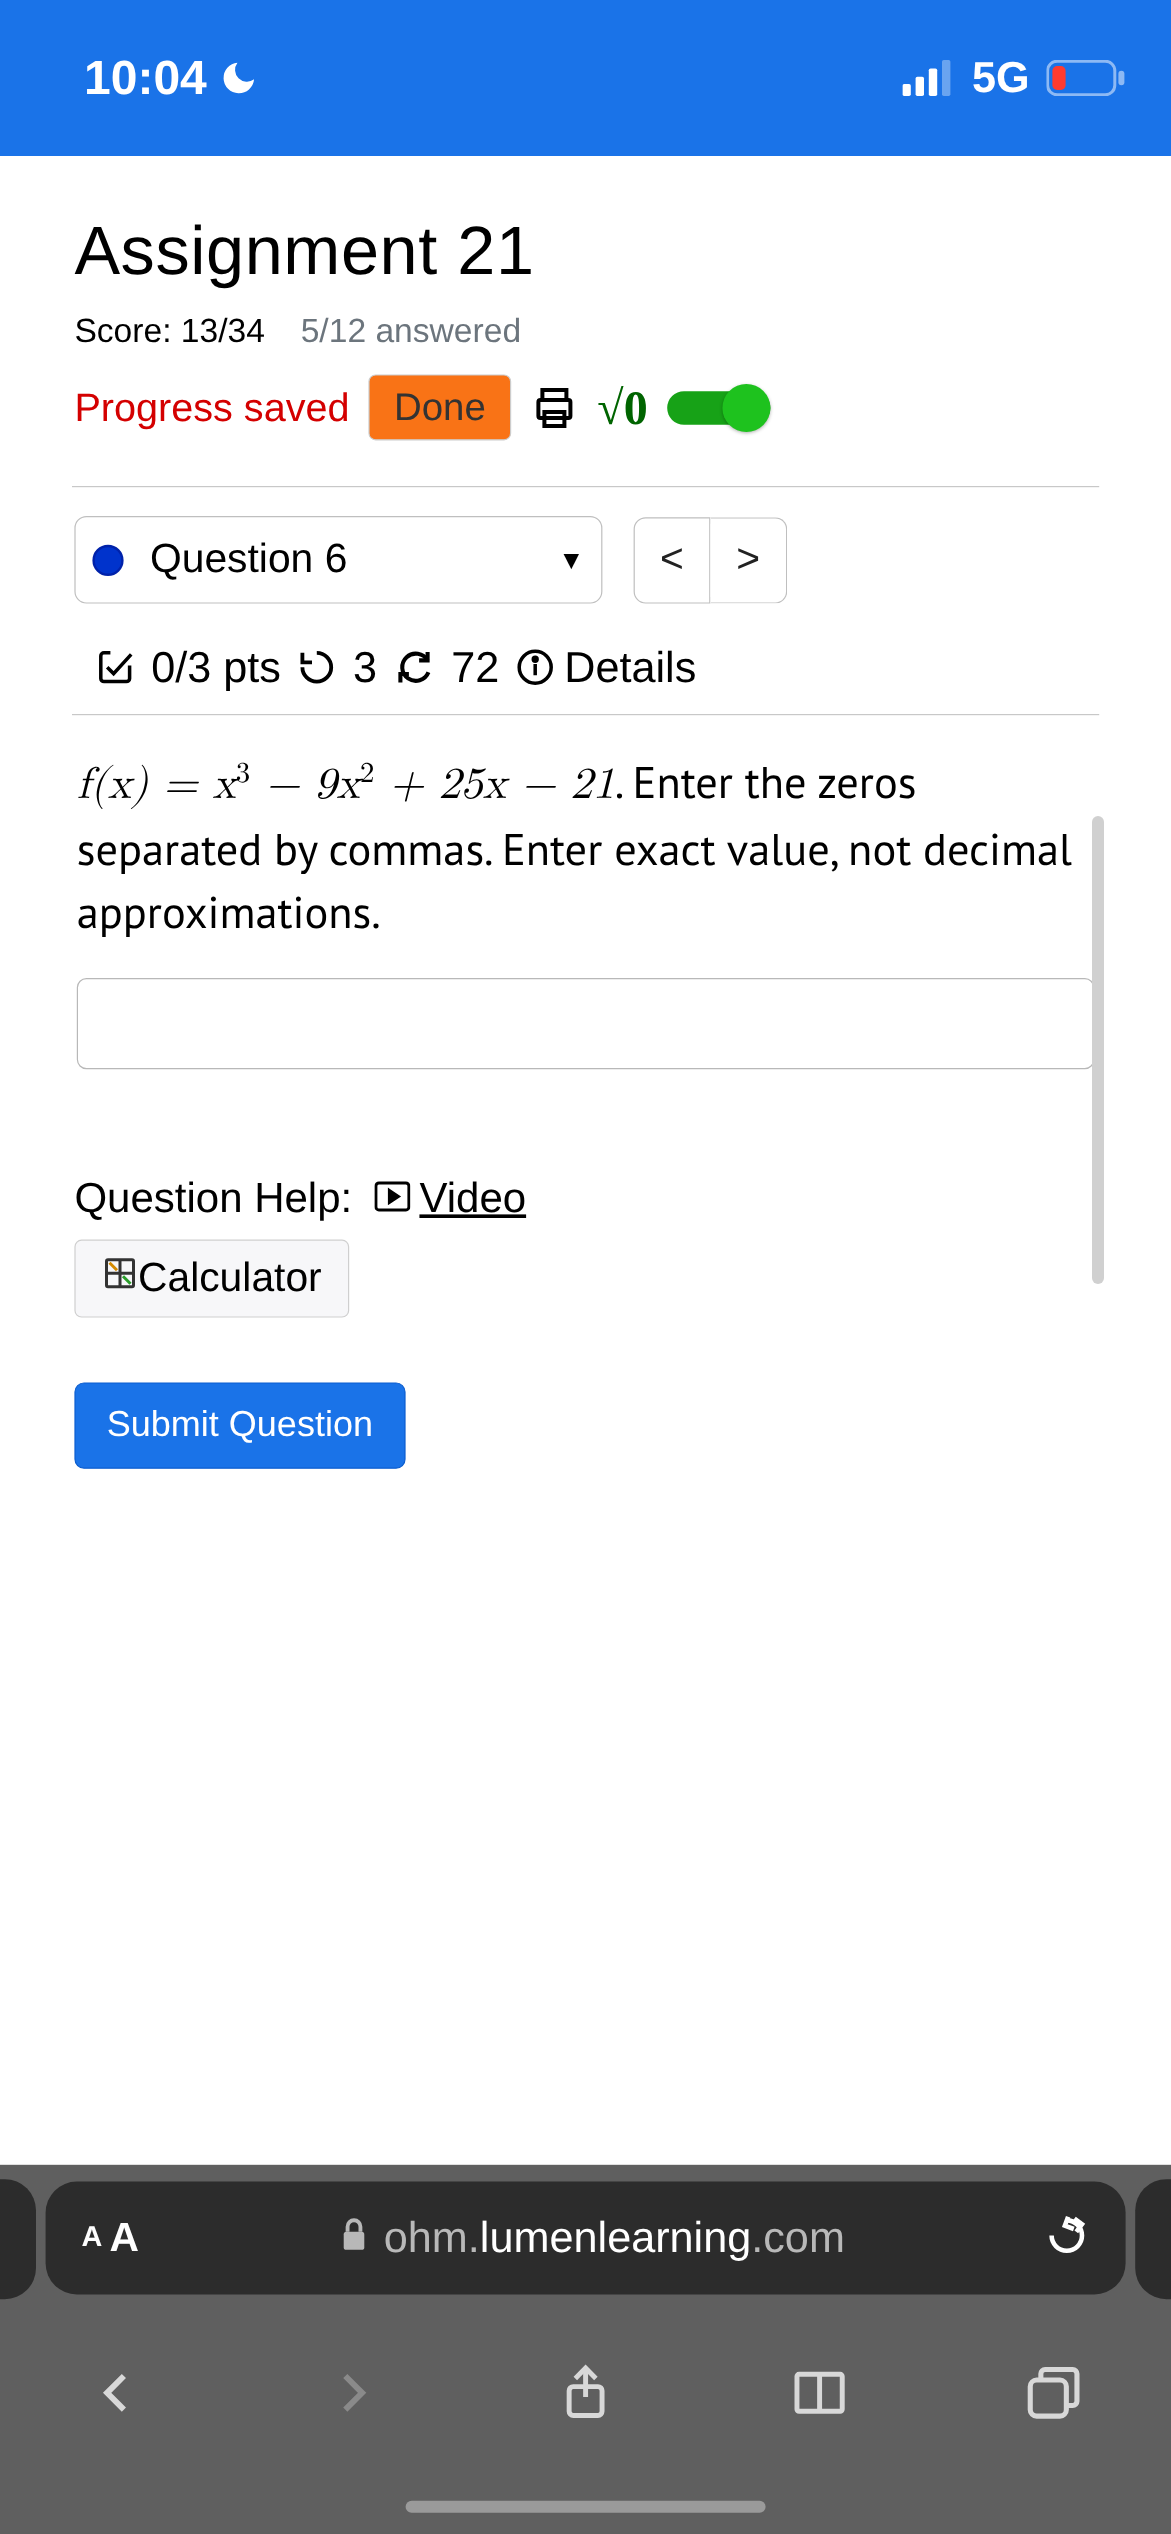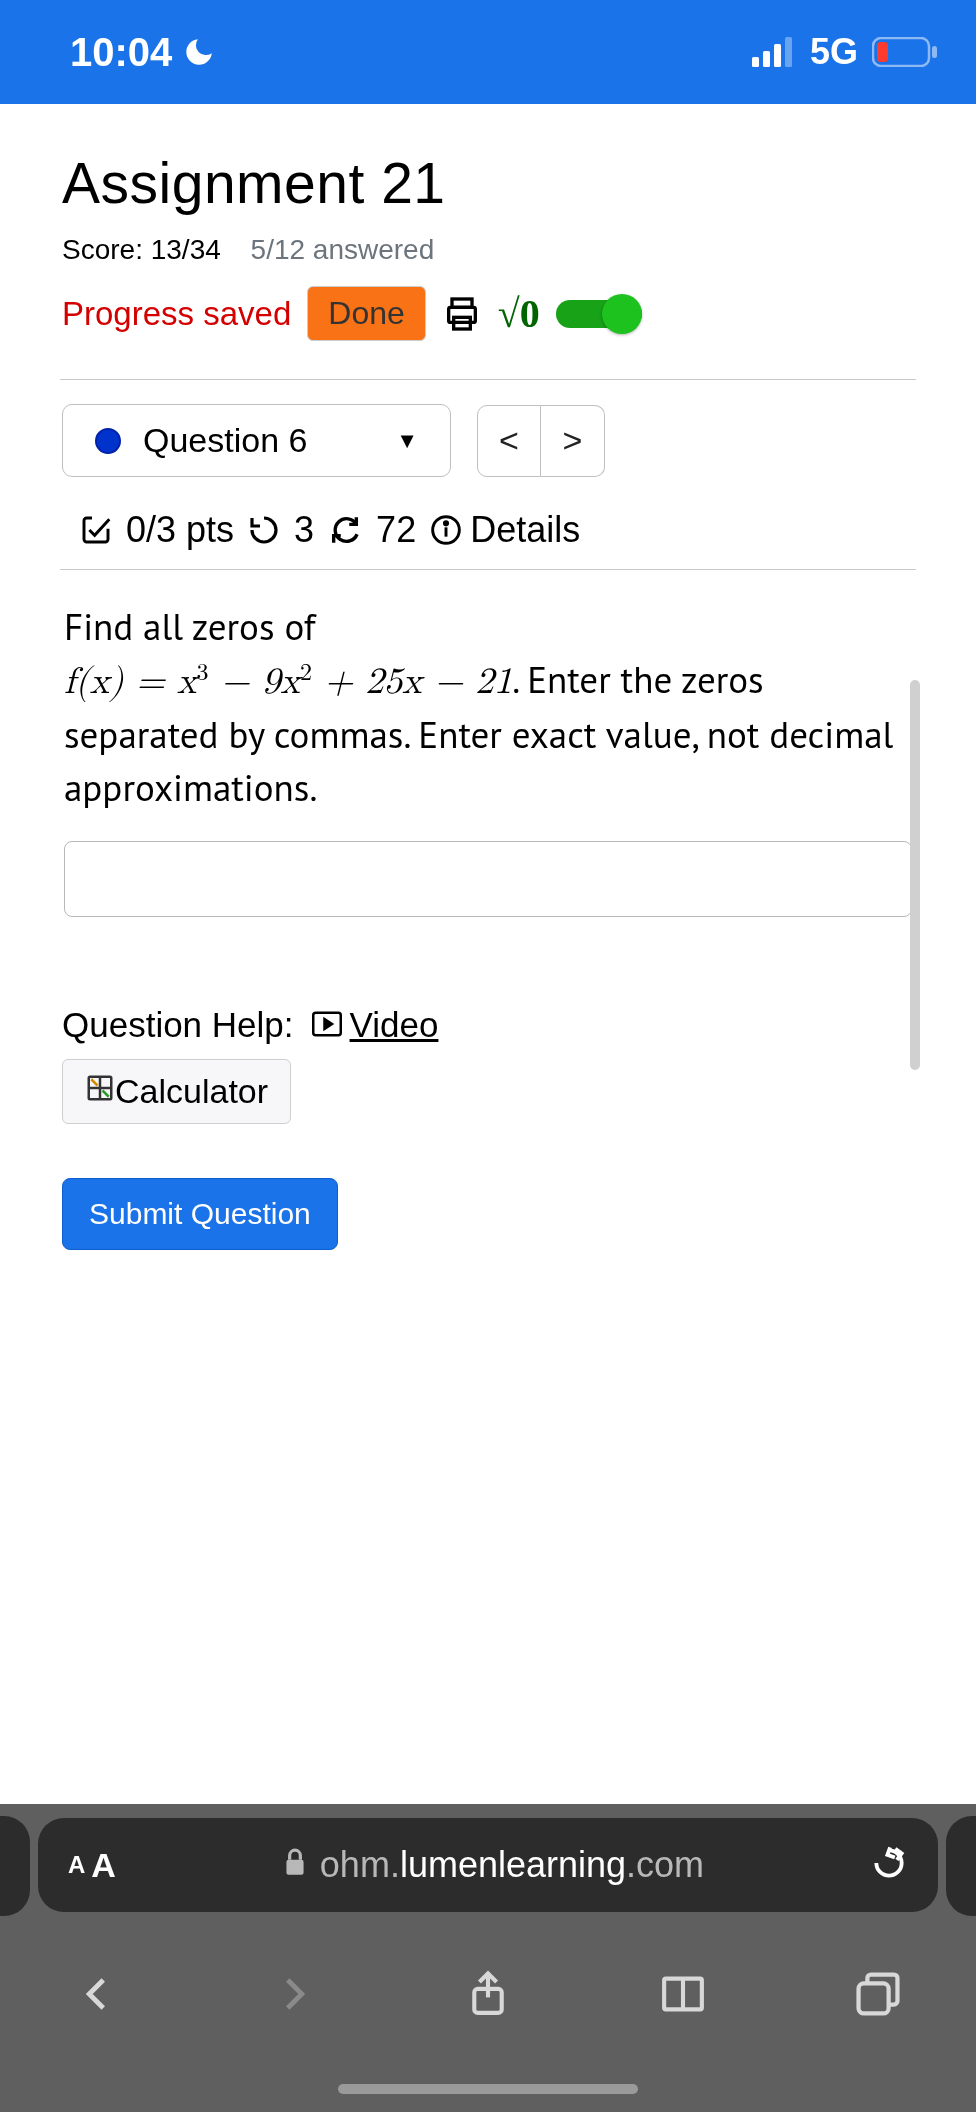--- a/index.html
+++ b/index.html
@@ -1,38 +1,38 @@
 <!DOCTYPE html>
 <html><head>
 <meta charset="utf-8">
 <style>
   * { box-sizing: border-box; margin: 0; padding: 0; }
   html, body { width: 976px; height: 2112px; font-family: -apple-system, "Helvetica Neue", Arial, sans-serif; background: #fff; color: #000; }
   
-  .status-bar { background: #1a73e8; color: #fff; height: 104px; display: flex; align-items: center; justify-content: space-between; padding: 0 38px 0 70px; font-size: 40px; font-weight: 700; }
+  .status-bar { background: #1a73e8; color: #fff; height: 130px; display: flex; align-items: center; justify-content: space-between; padding: 0 38px 0 70px; font-size: 40px; font-weight: 700; }
   .status-left { display:flex; align-items:center; gap:10px;}
   .status-right { display: flex; align-items: center; gap: 14px; font-size: 36px; font-weight:600;}
   .signal svg, .battery svg, .moon svg { display:block; }
   
   .page { padding: 46px 62px 0 62px; }
   h1.title { font-size: 57px; font-weight: 400; font-family: Arial, sans-serif; letter-spacing: 0.5px; margin-bottom: 18px;}
   .score-row { font-size: 28px; font-weight: 400; margin-bottom: 20px; }
   .score-row .answered { color:#6c757d; margin-left: 22px;}
   .progress-row { display:flex; align-items:center; gap:16px; font-size:33px; margin-bottom: 38px;}
   .progress-saved { color:#d40000; }
   .done-btn { background:#f97316; border:1px solid #ccc; border-radius:6px; padding:8px 20px; font-size:32px; color:#333; }
   .print-icon svg{display:block;}
   .sqrt0 { font-family: "Times New Roman", serif; font-size:40px; font-weight:700; color:#006400; display:flex; align-items:center;}
   .toggle { position:relative; width:86px; height:40px;}
   .toggle-track { position:absolute; inset:6px 0; background:#17a217; border-radius:20px;}
   .toggle-knob { position:absolute; right:0; top:0; width:40px; height:40px; background:#1ec21e; border-radius:50%; box-shadow:0 1px 3px rgba(0,0,0,.3);}
   hr.sep { border:none; border-top:1px solid #c8c8c8; margin:0 -2px;}
   
   .qsel-row { display:flex; align-items:center; gap:26px; padding:24px 0 22px 0;}
-  .qsel { flex:0 0 auto; display:flex; align-items:center; justify-content:space-between; width:389px; border:1px solid #bfbfbf; border-radius:10px; padding:16px 32px; font-size:34px; background:#fff;}
+  .qsel { flex:0 0 auto; display:flex; align-items:center; justify-content:space-between; width:440px; border:1px solid #bfbfbf; border-radius:10px; padding:16px 14px; font-size:34px; background:#fff;}
   .qsel-left{display:flex;align-items:center;gap:22px;}
   .qdot{ width:26px;height:26px;border-radius:50%; background:#0033cc; border:2px solid #0022aa;}
   .caret-down{font-size:22px;}
   .navpair{display:flex;}
   .navbtn{ width:64px;height:72px; border:1px solid #bfbfbf; background:#fff; display:flex;align-items:center;justify-content:center; font-size:34px; color:#222;}
   .navbtn.prev{border-radius:10px 0 0 10px;}
   .navbtn.next{border-radius:0 10px 10px 0; border-left:none;}
   
   .pts-row{ display:flex; align-items:center; gap:14px; font-size:36px; padding:10px 0 18px 18px;}
   .pts-row .ico{display:inline-flex;}
@@ -172,21 +172,20 @@
             <circle cx="12" cy="7" r="1.2" fill="#000"></circle>
           </svg>
       </span>
       <span>Details</span>
     </span>
   </div>
 
   <hr class="sep">
 
   <div class="qbody">
-    <div>Find all zeros of</div>
     <div>
       <span class="math"><span>f(x) = </span><span>x</span><sup class="rm">3</sup><span> − 9x</span><sup class="rm">2</sup><span> + 25x − 21</span></span><span>. Enter the zeros separated by commas. Enter exact value, not decimal approximations.</span>
     </div>
     <input class="answer-input" type="text" placeholder="" style="">
   </div>
 
   <div class="help-row">
     <span>Question Help:</span>
     <a class="video-link">
       <span>

